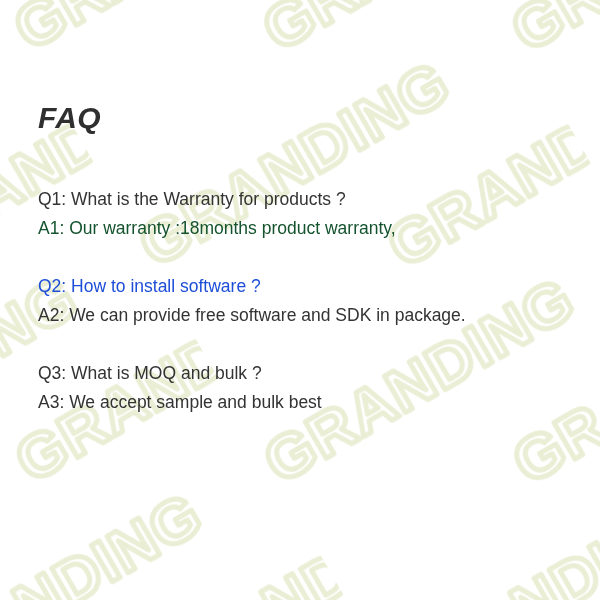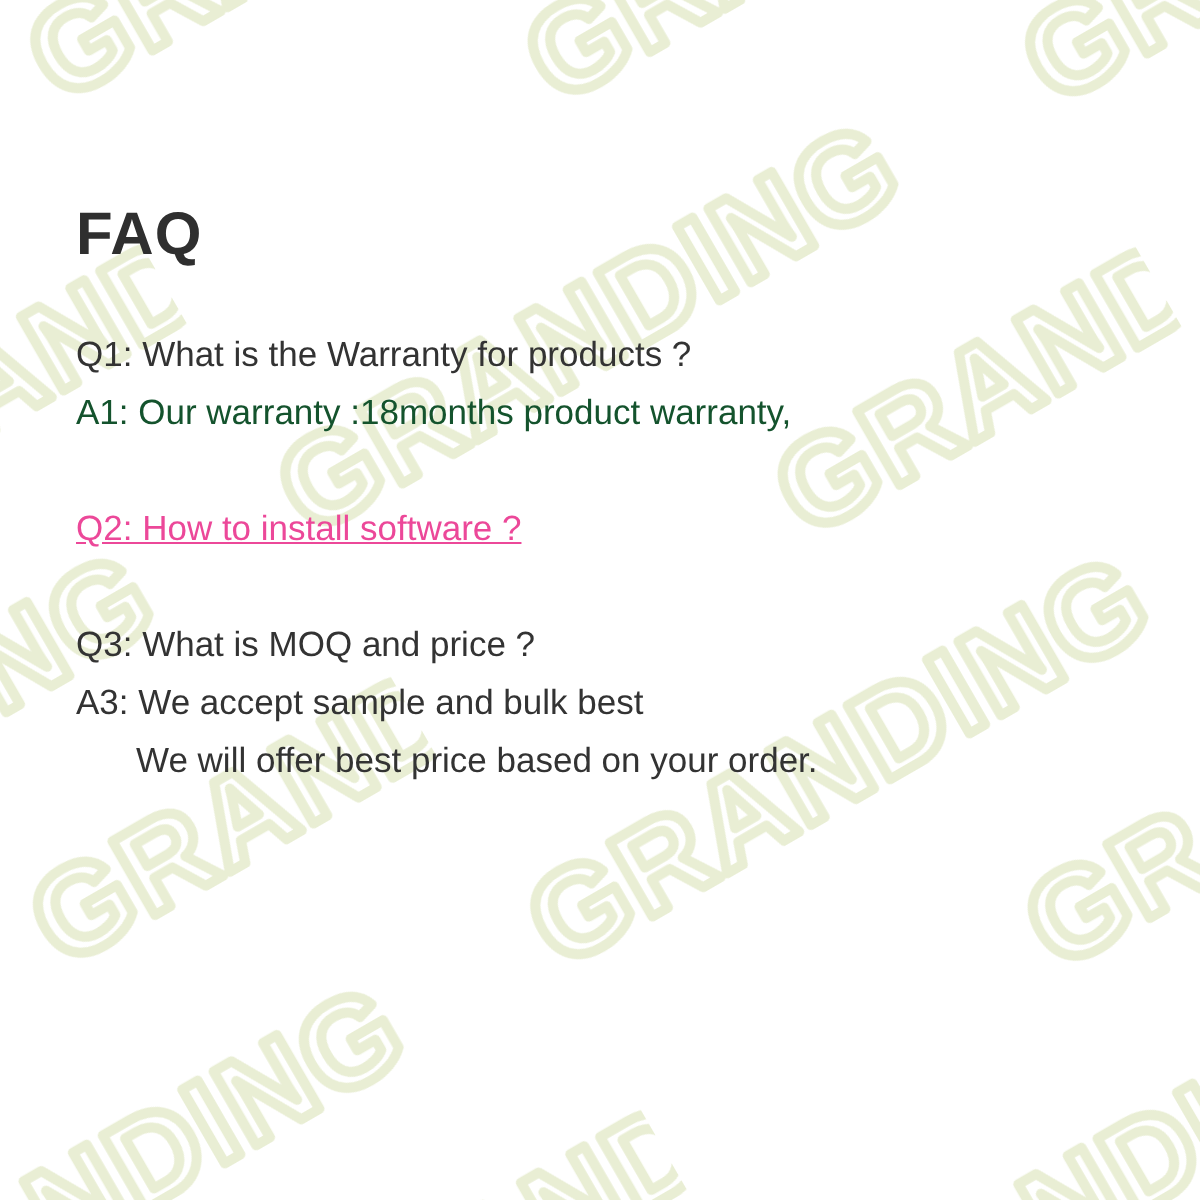--- a/index.html
+++ b/index.html
@@ -62,31 +62,33 @@
   #faq-title {
     position: absolute;
     left: 38px;
     top: 100px;
     font-size: 30px;
     font-weight: 700;
     color: #2f2f2f;
     letter-spacing: 0.5px;
     line-height: 36px;
     white-space: pre;
+    font-style: italic;
   }
 
   #faq-blocks {
     position: absolute;
     left: 38px;
     top: 163px;
     width: 548px;
   }
 
   .faq-block {
     margin-bottom: 29px;
+    margin-top: 22px;
   }
   .faq-block:last-child {
     margin-bottom: 0;
   }
 
   .faq-line {
     font-size: 17.5px;
     line-height: 29px;
     color: #333333;
     white-space: pre;
@@ -118,24 +120,24 @@
   <div id="content">
 
     <div id="faq-title" style="color: rgb(47, 47, 47);">FAQ</div>
 
     <div id="faq-blocks">
         <div class="faq-block">
           <div class="faq-line" style="color: rgb(51, 51, 51);">Q1: What is the Warranty for products ?</div>
           <div class="faq-line" style="color: #14532d;">A1: Our warranty :18months product warranty,</div>
         </div>
         <div class="faq-block">
-          <div class="faq-line" style="color: #ec4899; text-decoration: underline;">Q2: How to install software ?</div>
+          <div class="faq-line" style="color: #1d4ed8;">Q2: How to install software ?</div>
+          <div class="faq-line" style="color: rgb(51, 51, 51);">A2: We can provide free software and SDK in package.</div>
         </div>
         <div class="faq-block">
-          <div class="faq-line" style="color: rgb(51, 51, 51);">Q3: What is MOQ and price ?</div>
+          <div class="faq-line" style="color: rgb(51, 51, 51);">Q3: What is MOQ and bulk ?</div>
           <div class="faq-line" style="color: rgb(51, 51, 51);">A3: We accept sample and bulk best</div>
-          <div class="faq-line indent-2" style="color: rgb(51, 51, 51);">We will offer best price based on your order.</div>
         </div>
       </div>
 
   </div>
 
 </div>
 
 </body></html>

